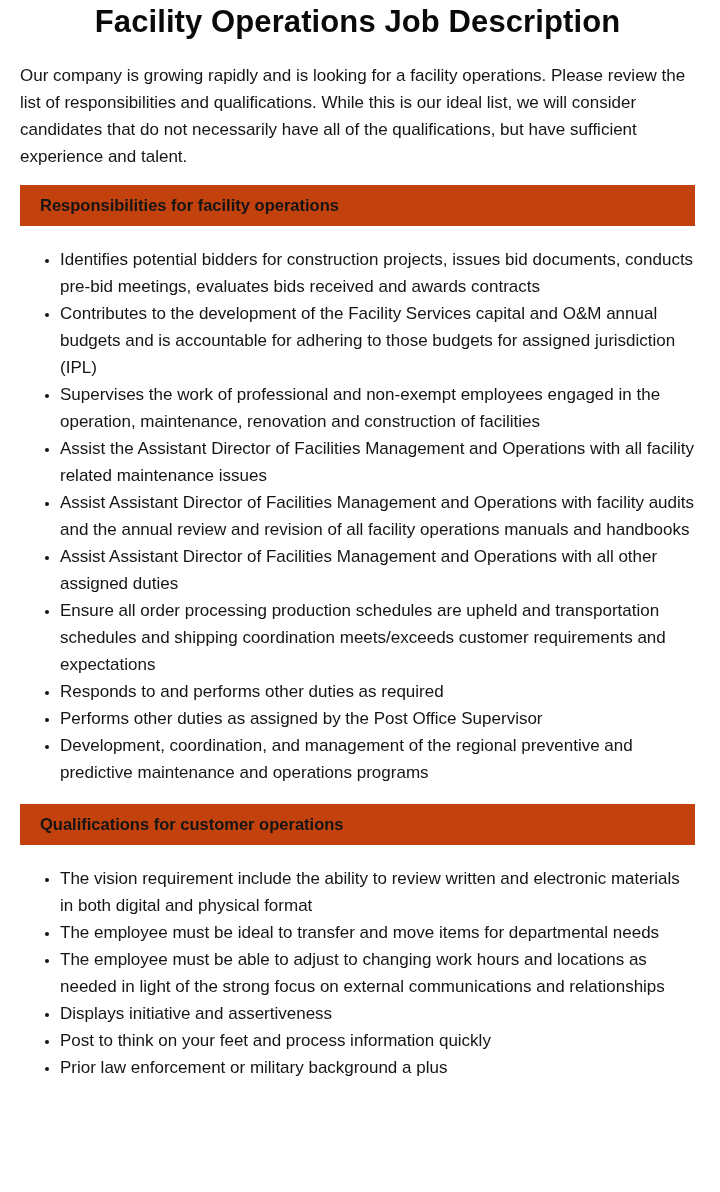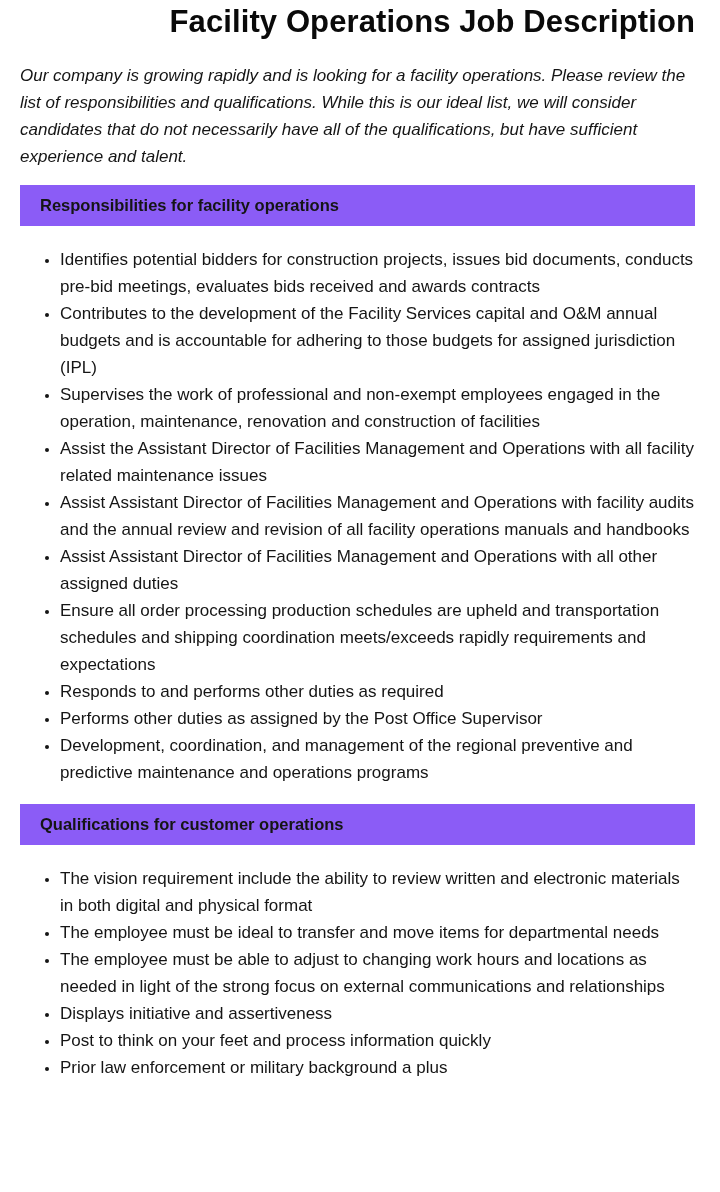--- a/index.html
+++ b/index.html
@@ -13,37 +13,36 @@
       overflow: hidden;
       font-family: "Liberation Sans", sans-serif;
       color: #111111;
     }
     .page {
       padding: 0 25px 0 20px;
     }
     h1.title {
       margin: 0;
       padding-top: 2px;
-      text-align: right;
+      text-align: center;
       font-size: 31px;
       font-weight: bold;
       line-height: 40px;
       letter-spacing: 0.1px;
       color: #0a0a0a;
     }
     .intro {
       margin: 20px 0 0 0;
       font-size: 17px;
       line-height: 27px;
       color: #151515;
-      font-style: italic;
     }
     .section-header {
       margin-top: 15px;
-      background: #8b5cf6;
+      background: #c2410c;
       height: 41px;
       display: flex;
       align-items: center;
       padding-left: 20px;
       font-size: 16.5px;
       font-weight: bold;
       color: #151515;
     }
     ul.list {
       margin: 20px 0 0 0;
@@ -70,21 +69,21 @@
   <p class="intro">Our company is growing rapidly and is looking for a facility operations. Please review the list of responsibilities and qualifications. While this is our ideal list, we will consider candidates that do not necessarily have all of the qualifications, but have sufficient experience and talent.</p>
 
   <div class="section-header">Responsibilities for facility operations</div>
   <ul class="list">
     <li>Identifies potential bidders for construction projects, issues bid documents, conducts pre-bid meetings, evaluates bids received and awards contracts</li>
     <li>Contributes to the development of the Facility Services capital and O&amp;M annual budgets and is accountable for adhering to those budgets for assigned jurisdiction (IPL)</li>
     <li>Supervises the work of professional and non-exempt employees engaged in the operation, maintenance, renovation and construction of facilities</li>
     <li>Assist the Assistant Director of Facilities Management and Operations with all facility related maintenance issues</li>
     <li>Assist Assistant Director of Facilities Management and Operations with facility audits and the annual review and revision of all facility operations manuals and handbooks</li>
     <li>Assist Assistant Director of Facilities Management and Operations with all other assigned duties</li>
-    <li>Ensure all order processing production schedules are upheld and transportation schedules and shipping coordination meets/exceeds rapidly requirements and expectations</li>
+    <li>Ensure all order processing production schedules are upheld and transportation schedules and shipping coordination meets/exceeds customer requirements and expectations</li>
     <li>Responds to and performs other duties as required</li>
     <li>Performs other duties as assigned by the Post Office Supervisor</li>
     <li>Development, coordination, and management of the regional preventive and predictive maintenance and operations programs</li>
   </ul>
 
   <div class="section-header second">Qualifications for customer operations</div>
   <ul class="list">
     <li>The vision requirement include the ability to review written and electronic materials in both digital and physical format</li>
     <li>The employee must be ideal to transfer and move items for departmental needs</li>
     <li>The employee must be able to adjust to changing work hours and locations as needed in light of the strong focus on external communications and relationships</li>

